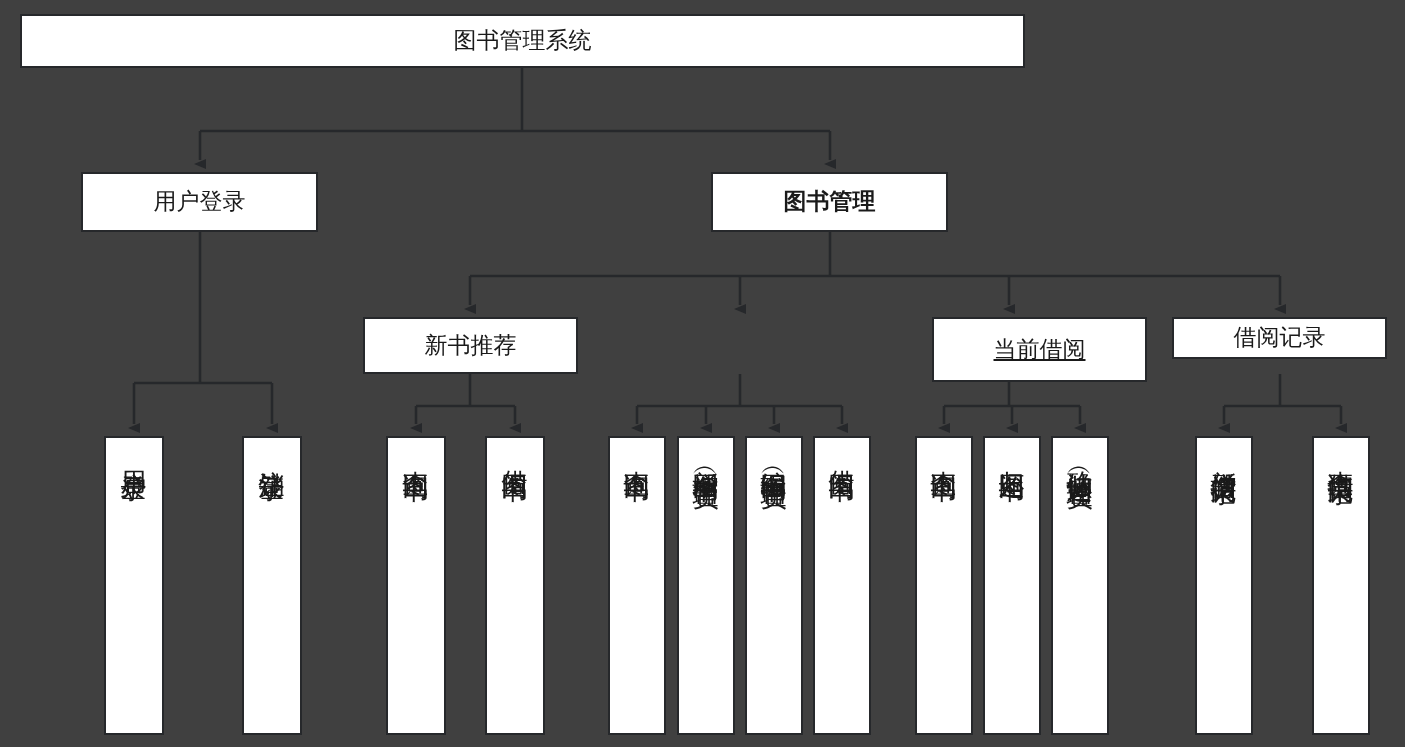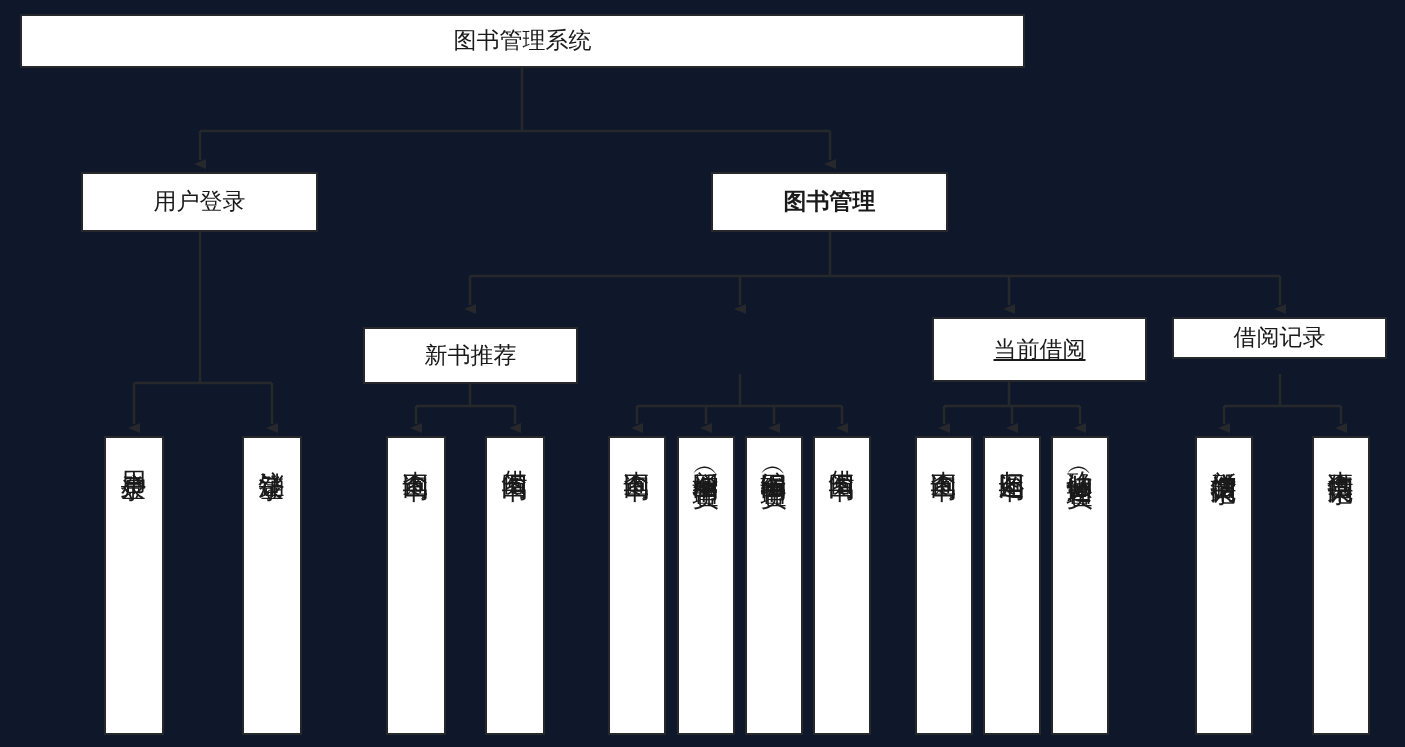--- a/index.html
+++ b/index.html
@@ -7,21 +7,21 @@
     padding: 0;
     background: #ffffff;
   }
   body {
     font-family: "Liberation Sans", "DejaVu Sans", sans-serif;
   }
   #canvas {
     position: relative;
     width: 1405px;
     height: 747px;
-    background: #0f172a;
+    background: #404040;
     overflow: hidden;
   }
   svg.edges {
     position: absolute;
     left: 0;
     top: 0;
     width: 1405px;
     height: 747px;
     pointer-events: none;
   }
@@ -125,21 +125,21 @@
     <span class="label">图书管理系统</span>
   </div>
 
   <div class="node horiz" style="left:81px; top:172px; width:237px; height:60px;">
     <span class="label">用户登录</span>
   </div>
   <div class="node horiz" style="left:711px; top:172px; width:237px; height:60px;font-weight:bold;">
     <span class="label">图书管理</span>
   </div>
 
-  <div class="node horiz" style="left:363px; top:317px; width:215px; height:57px;margin-top:10px;">
+  <div class="node horiz" style="left:363px; top:317px; width:215px; height:57px;">
     <span class="label">新书推荐</span>
   </div>
   <div class="node horiz" style="left:932px; top:317px; width:215px; height:65px;text-decoration:underline;">
     <span class="label">当前借阅</span>
   </div>
   <div class="node horiz" style="left:1172px; top:317px; width:215px; height:42px;">
     <span class="label">借阅记录</span>
   </div>
 
   <div class="node vert" style="left:104px; top:436px; width:60px; height:299px;">

